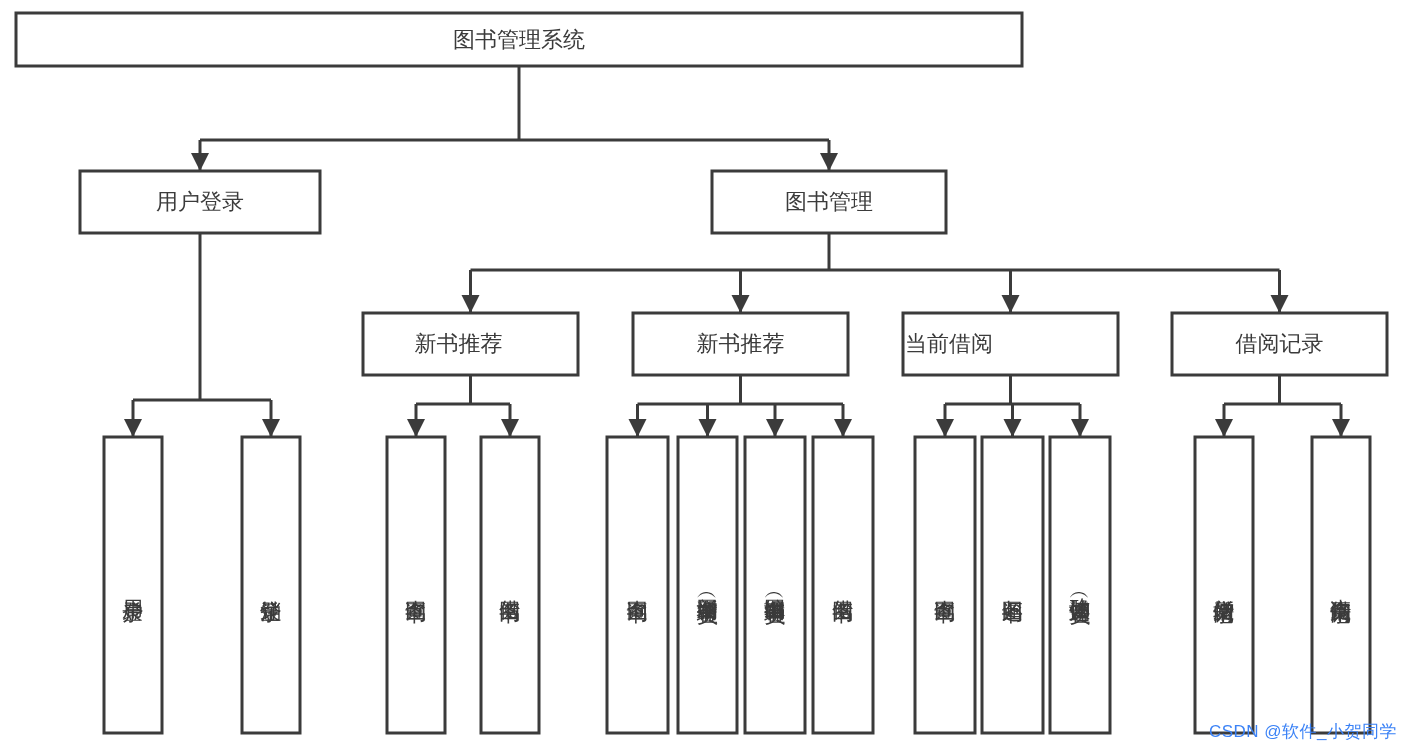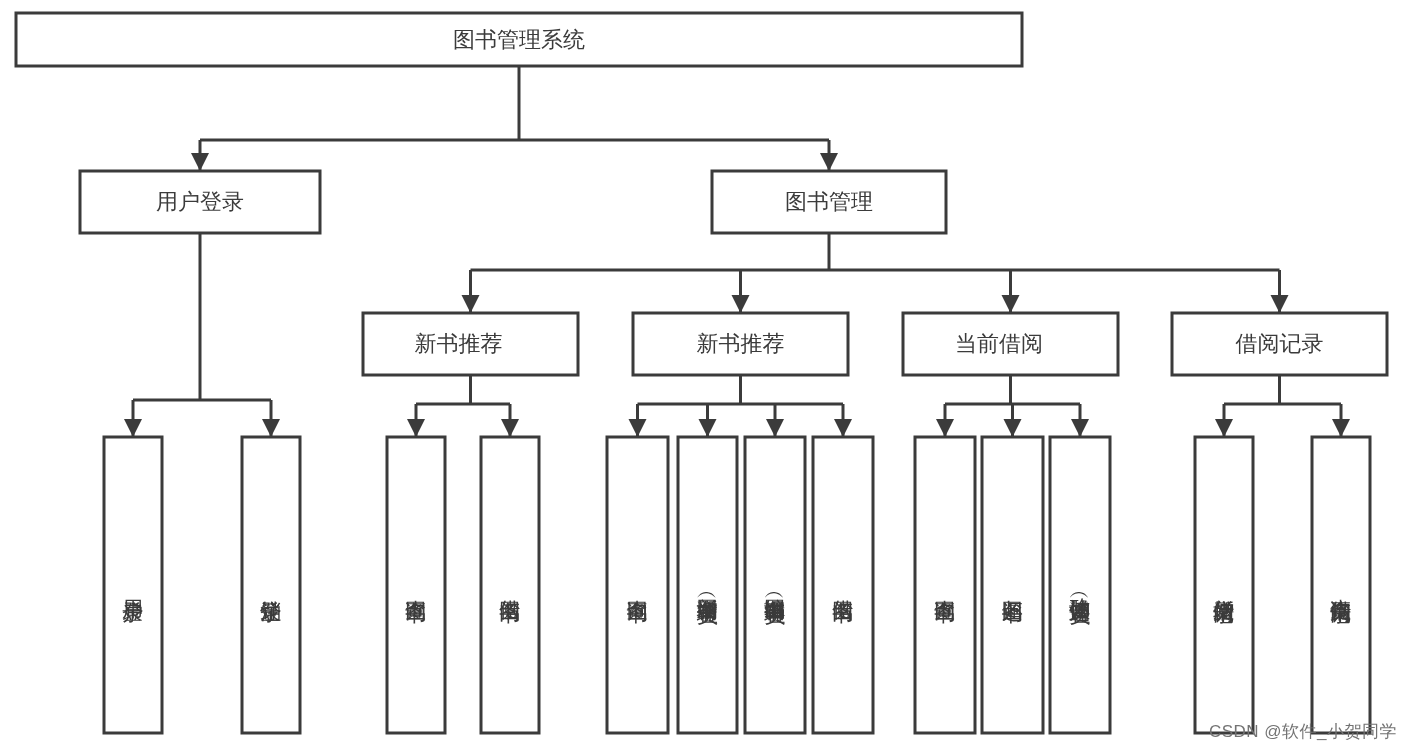--- a/index.html
+++ b/index.html
@@ -11,21 +11,21 @@
   .connector{stroke:#3b3b3b;stroke-width:3;fill:none;}
   .arrow-head{fill:#3b3b3b;stroke:none;}
   .vbox-text{position:absolute;display:flex;align-items:center;justify-content:center;
              writing-mode:vertical-rl;text-orientation:upright;
              font-size:21px;color:#3b3b3b;line-height:1.02;letter-spacing:1px;
              font-family:"Liberation Sans","DejaVu Sans",sans-serif;
              white-space:nowrap;pointer-events:none;}
   .hbox-text{position:absolute;display:flex;align-items:center;justify-content:center;
              font-size:22px;color:#3b3b3b;
              font-family:Liberation Serif, serif;white-space:nowrap;}
-  #watermark{position:absolute;right:8px;bottom:4px;font-size:17px;color:#737373;
+  #watermark{position:absolute;right:8px;bottom:4px;font-size:17px;color:#3b82f6;
              font-family:"Liberation Sans","DejaVu Sans",sans-serif;letter-spacing:.5px;}
 </style>
 </head>
 <body>
 
 <div id="diagram-root">
   <svg id="tree-svg" viewBox="0 0 1405 747" preserveAspectRatio="none" xmlns="http://www.w3.org/2000/svg">
     <g id="edge-layer">
         <line x1="519" y1="66" x2="519" y2="140" class="connector"></line>
         <line x1="200" y1="140" x2="829" y2="140" class="connector"></line>
@@ -102,21 +102,21 @@
         <rect x="1195" y="437" width="58" height="296" class="node-box"></rect>
         <rect x="1312" y="437" width="58" height="296" class="node-box"></rect>
       </g>
   </svg>
   <div id="label-layer">
       <div class="hbox-text" style="left: 16px; top: 13px; width: 1006px; height: 53px;">图书管理系统</div>
       <div class="hbox-text" style="left: 80px; top: 171px; width: 240px; height: 62px;">用户登录</div>
       <div class="hbox-text" style="left: 712px; top: 171px; width: 234px; height: 62px; border-radius: 10px;">图书管理</div>
       <div class="hbox-text" style="left: 351px; top: 313px; width: 215px; height: 62px;">新书推荐</div>
       <div class="hbox-text" style="left: 633px; top: 313px; width: 215px; height: 62px;">新书推荐</div>
-      <div class="hbox-text" style="left: 903px; top: 313px; width: 192px; height: 62px;">当前借阅</div>
+      <div class="hbox-text" style="left: 853px; top: 313px; width: 192px; height: 62px;">当前借阅</div>
       <div class="hbox-text" style="left: 1172px; top: 313px; width: 215px; height: 62px; text-align: center;">借阅记录</div>
       <div class="vbox-text" style="left: 104px; top: 437px; width: 58px; height: 296px;">用户登录</div>
       <div class="vbox-text" style="left: 242px; top: 437px; width: 58px; height: 296px;">注销登录</div>
       <div class="vbox-text" style="left: 387px; top: 437px; width: 58px; height: 296px;">查询图书</div>
       <div class="vbox-text" style="left: 481px; top: 437px; width: 58px; height: 296px;">借阅图书</div>
       <div class="vbox-text" style="left: 607px; top: 437px; width: 61px; height: 296px;">查询图书</div>
       <div class="vbox-text" style="left: 678px; top: 437px; width: 59px; height: 296px;">新增图书（管理员）</div>
       <div class="vbox-text" style="left: 745px; top: 437px; width: 60px; height: 296px;">编辑图书（管理员）</div>
       <div class="vbox-text" style="left: 813px; top: 437px; width: 60px; height: 296px;">借阅图书</div>
       <div class="vbox-text" style="left: 915px; top: 437px; width: 60px; height: 296px;">查询图书</div>

